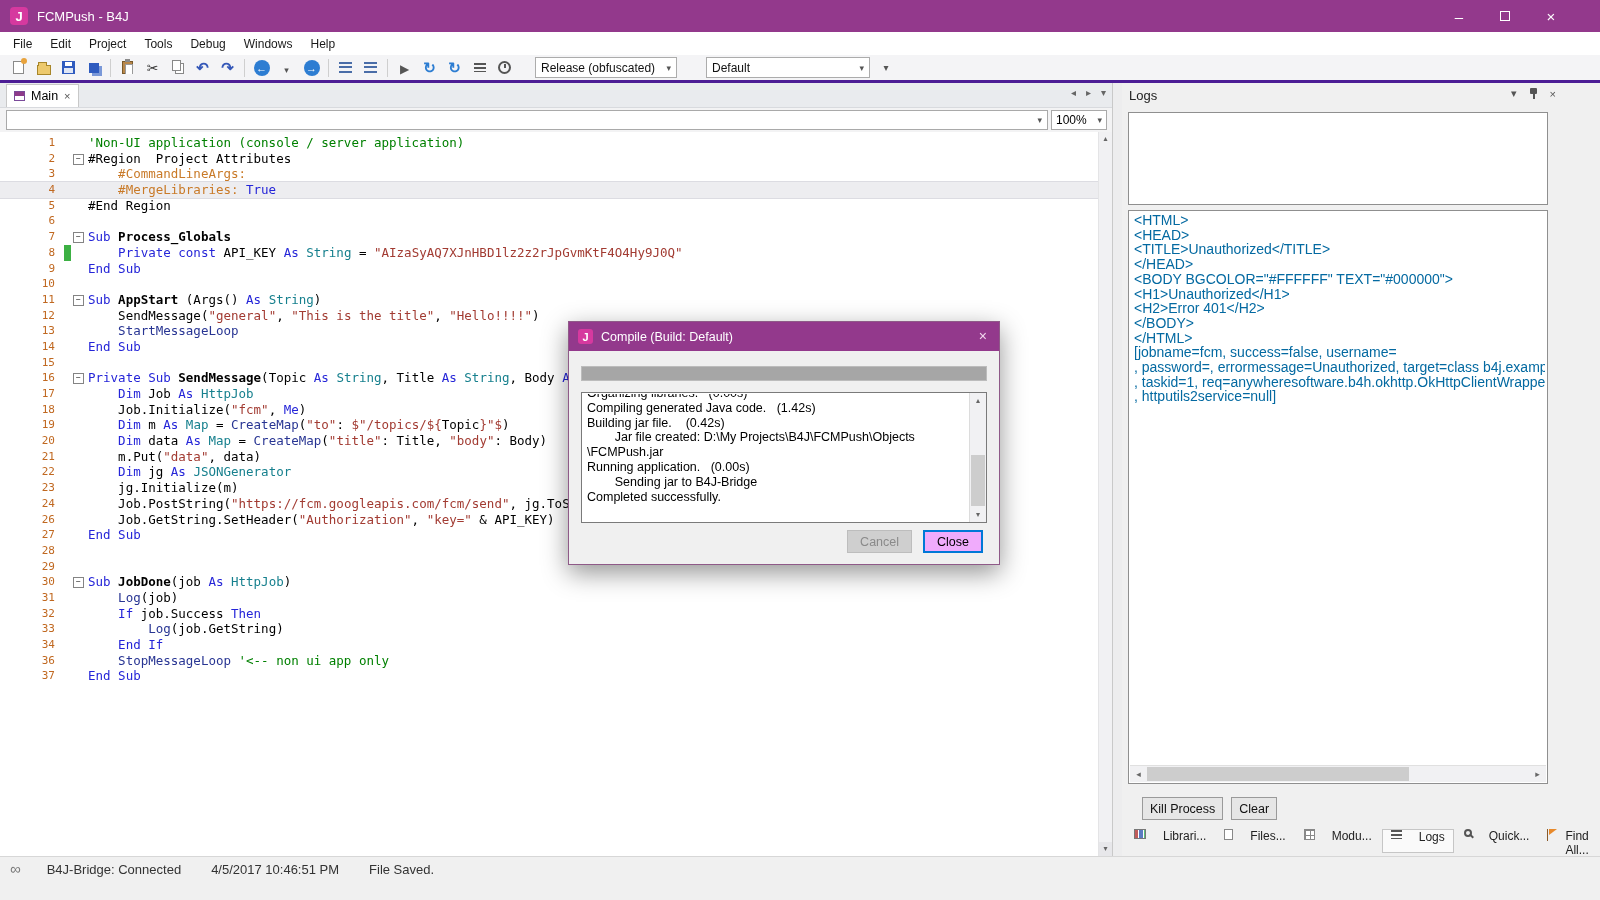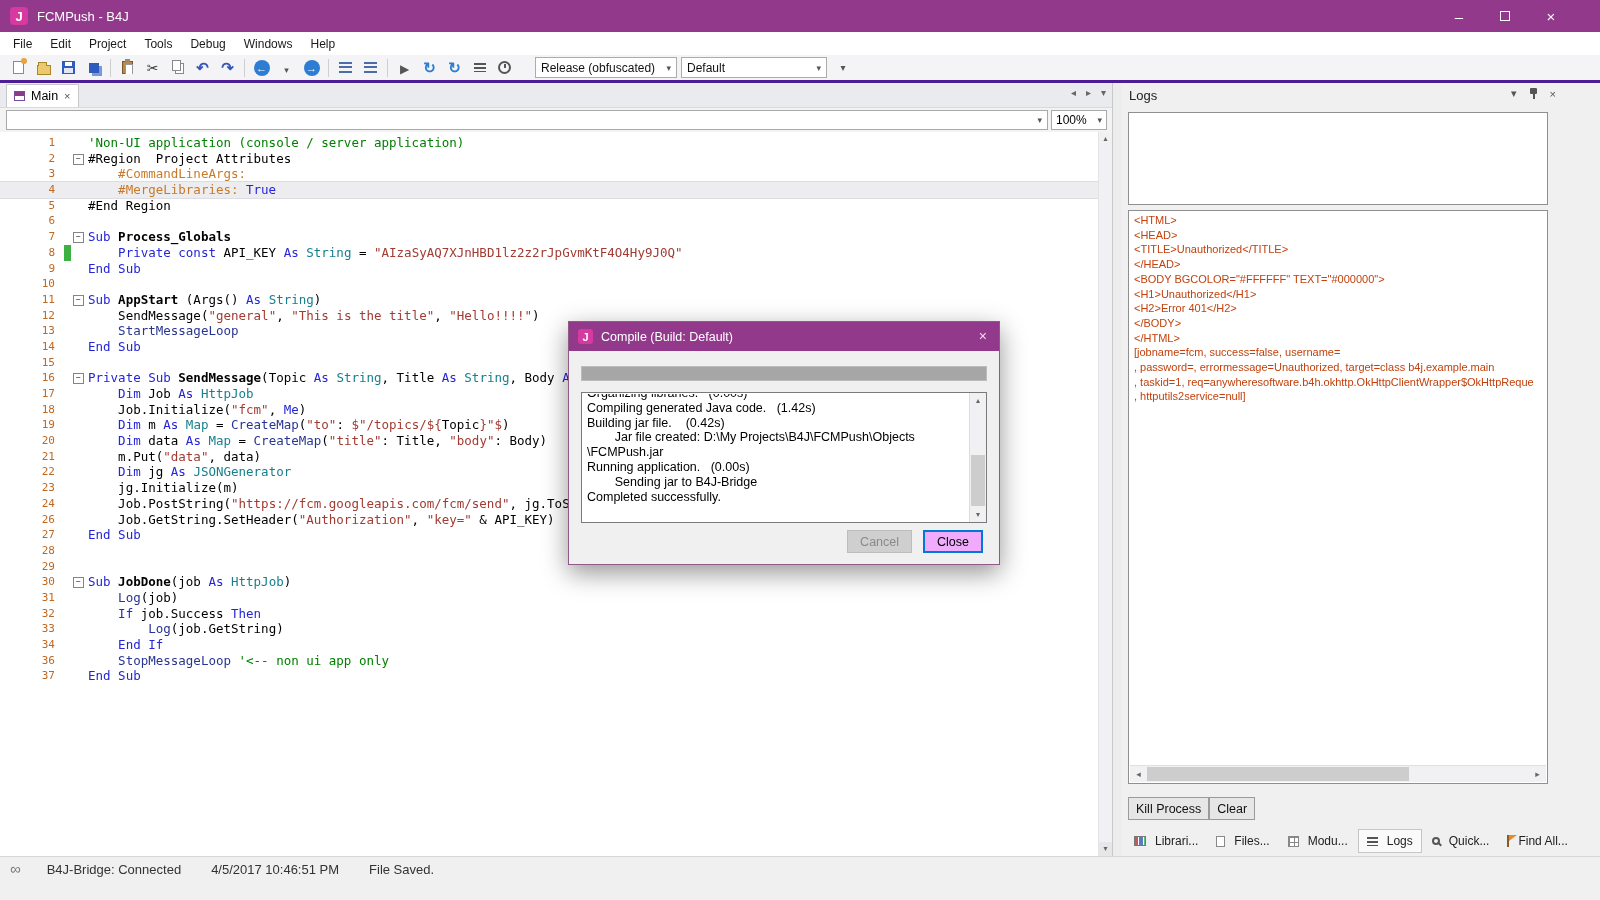--- a/index.html
+++ b/index.html
@@ -50,21 +50,21 @@
   .outdent-icon,.indent-icon{width:13px;height:11px;background:repeating-linear-gradient(180deg,#4a6da8 0 2px,transparent 2px 4.4px)}
   .run-icon::before{content:"\25B6";color:#555;font-size:12px}
   .resume-icon::before,.restart-icon::before{content:"\21BB";color:#2d7dd2;font-size:15px;font-weight:bold}
   .list-icon{width:12px;height:9px;background:repeating-linear-gradient(180deg,#555 0 2px,transparent 2px 4px)}
   .profiler-icon{width:13px;height:13px;border:2px solid #555;border-radius:50%}
   .profiler-icon::before{content:"";position:absolute;left:4px;top:1px;width:2px;height:4px;background:#555}
   .tcombo{height:21px;border:1px solid #acacac;background:#fff;font-size:12px;display:flex;
     align-items:center;justify-content:space-between;padding:0 5px;color:#111}
   .tcombo .drop{color:#555;font-size:9px}
   .tcombo.build{width:142px;margin-left:18px}
-  .tcombo.run{width:146px;margin-left:4px}
+  .tcombo.run{width:164px;margin-left:29px}
   .overflow-btn{margin-left:8px;color:#555;font-size:10px;width:16px;text-align:center}
 
   
   .editor-pane{position:absolute;left:0;top:83px;width:1113px;bottom:44px;background:#fff;border-right:1px solid #c9c9c9}
   .tabstrip{position:absolute;left:0;top:0;right:0;height:25px;background:#e9ebee;border-bottom:1px solid #d8dade;display:flex;align-items:flex-end}
   .etab{height:23px;margin-left:6px;background:#fff;border:1px solid #c8c8c8;border-bottom:none;
     display:flex;align-items:center;padding:0 7px;font-size:12.5px;gap:6px}
   .etab-icon{width:11px;height:10px;border:1px solid #7a4a9a;background:linear-gradient(#8e3a8a 0 4px,#fff 4px);display:inline-block}
   .etab-close{color:#555;font-size:11px}
   .tab-arrows{position:absolute;right:6px;top:4px;display:flex;gap:10px;color:#666;font-size:10px}
@@ -99,31 +99,31 @@
   .splitter{position:absolute;left:1113px;top:83px;width:9px;bottom:44px;background:#ededee}
   .right-pane{position:absolute;left:1122px;top:83px;right:0;bottom:44px;background:#f0f0f0}
   .rp-header{position:absolute;left:0;top:0;right:0;height:24px;display:flex;align-items:center;
     padding-left:7px;font-size:13px;color:#222}
   .rp-hicons{position:absolute;right:44px;top:4px;display:flex;gap:12px;align-items:center;color:#555;font-size:11px}
   .pin{position:relative;width:9px;height:13px;display:inline-block}
   .pin::before{content:"";position:absolute;left:1px;top:1px;width:7px;height:6px;background:#555;border-radius:1px}
   .pin::after{content:"";position:absolute;left:4px;top:7px;width:2px;height:5px;background:#555}
   .rp-minibox{position:absolute;left:6px;top:29px;width:420px;height:93px;background:#fff;border:1px solid #8f8f8f}
   .rp-logbox{position:absolute;left:6px;top:127px;width:420px;height:574px;background:#fff;border:1px solid #8f8f8f}
-  .rp-logtext{position:absolute;inset:2px 2px 19px 5px;overflow:hidden;font-size:11px;line-height:14.7px;color:#c2410c}
+  .rp-logtext{position:absolute;inset:2px 2px 19px 5px;overflow:hidden;font-size:14px;line-height:14.7px;color:#0369a1}
   .log-line{white-space:pre}
   .hscroll{position:absolute;left:1px;right:1px;bottom:1px;height:17px;background:#f1f1f3;border-top:1px solid #e0e0e0}
   .hscroll .sb-btn{position:absolute;top:0;bottom:0;width:17px;text-align:center;font-size:9px;color:#666;line-height:17px}
   .hscroll .sb-btn.right{right:0}
   .hthumb{position:absolute;left:17px;top:1px;bottom:1px;width:262px;background:#cdcdcd}
-  .rp-buttons{position:absolute;left:6px;top:714px;display:flex;}
+  .rp-buttons{position:absolute;left:20px;top:714px;display:flex;gap:8px}
   .wbtn{height:23px;padding:0 7px;font-size:12.5px;background:#e6e6e6;border:1px solid #9a9a9a;color:#111;
     font-family:"Liberation Sans",sans-serif}
   .bottom-tabs{position:absolute;left:4px;top:746px;right:10px;height:24px;display:flex;gap:2px;align-items:stretch}
-  .btab{display:flex;align-items:center;gap:9px;padding:0 8px;font-size:12px;color:#222}
+  .btab{display:flex;gap:17px;padding:0 8px;font-size:12px;color:#222}
   .btab.active{background:#fafafa;border:1px solid #c6c6c6}
   .bticon{display:inline-block;position:relative}
   .library-icon{width:12px;height:10px;background:linear-gradient(90deg,#c05b5b 0 3px,#fff 3px 4px,#5b7ac0 4px 8px,#fff 8px 9px,#5bc07a 9px 12px);border:1px solid #777}
   .files-icon{width:9px;height:11px;background:#fff;border:1px solid #888}
   .modules-icon{width:11px;height:11px;border:1px solid #888;background-image:linear-gradient(#888 1px,transparent 1px),linear-gradient(90deg,#888 1px,transparent 1px);background-size:5px 5px;background-color:#fff}
   .logs-icon{width:11px;height:9px;background:repeating-linear-gradient(180deg,#555 0 2px,transparent 2px 4px)}
   .quick-icon{width:8px;height:8px;border:2px solid #555;border-radius:50%}
   .quick-icon::after{content:"";position:absolute;width:5px;height:2px;background:#555;transform:rotate(45deg);right:-4px;bottom:-2px}
   .find-icon{width:2px;height:12px;background:#8a5a2a}
   .find-icon::after{content:"";position:absolute;left:2px;top:0;width:0;height:0;border-left:8px solid #e8892a;border-top:0 solid transparent;border-bottom:6px solid transparent}

